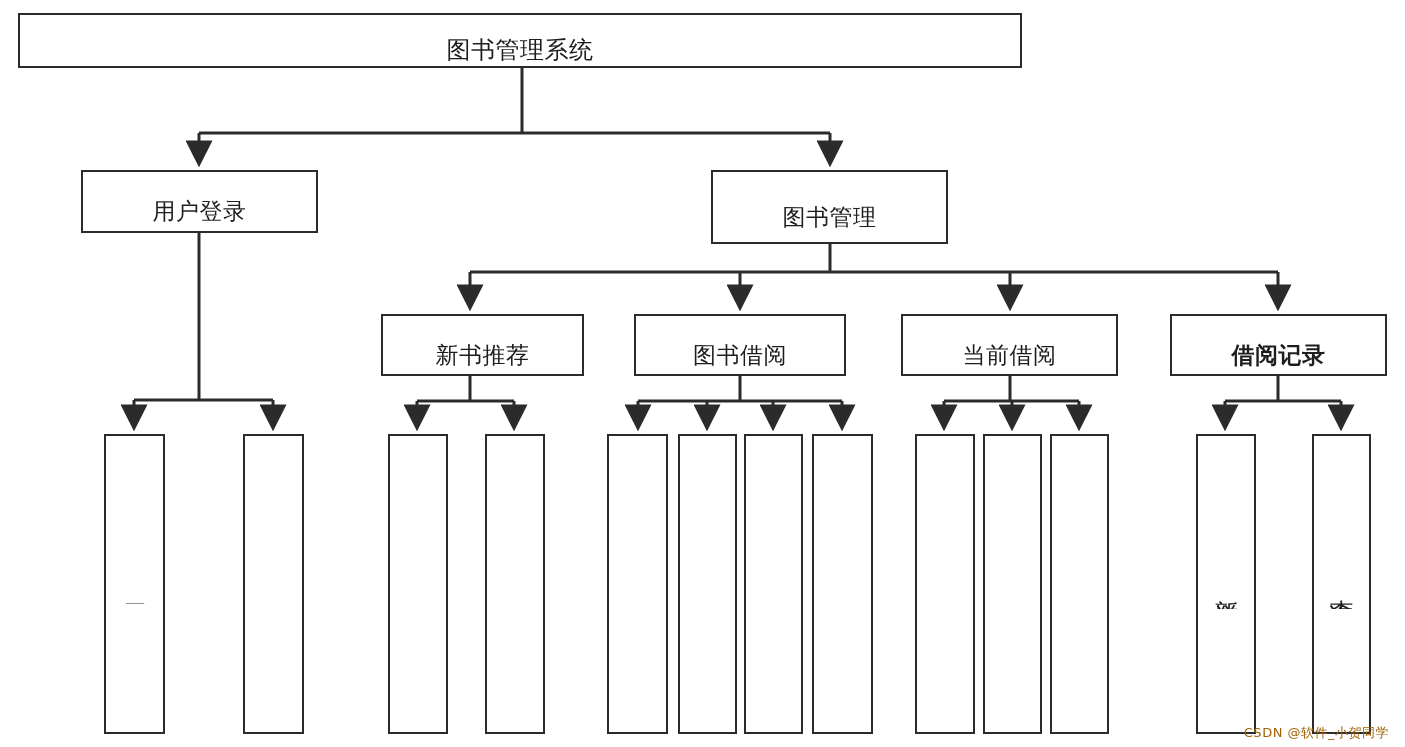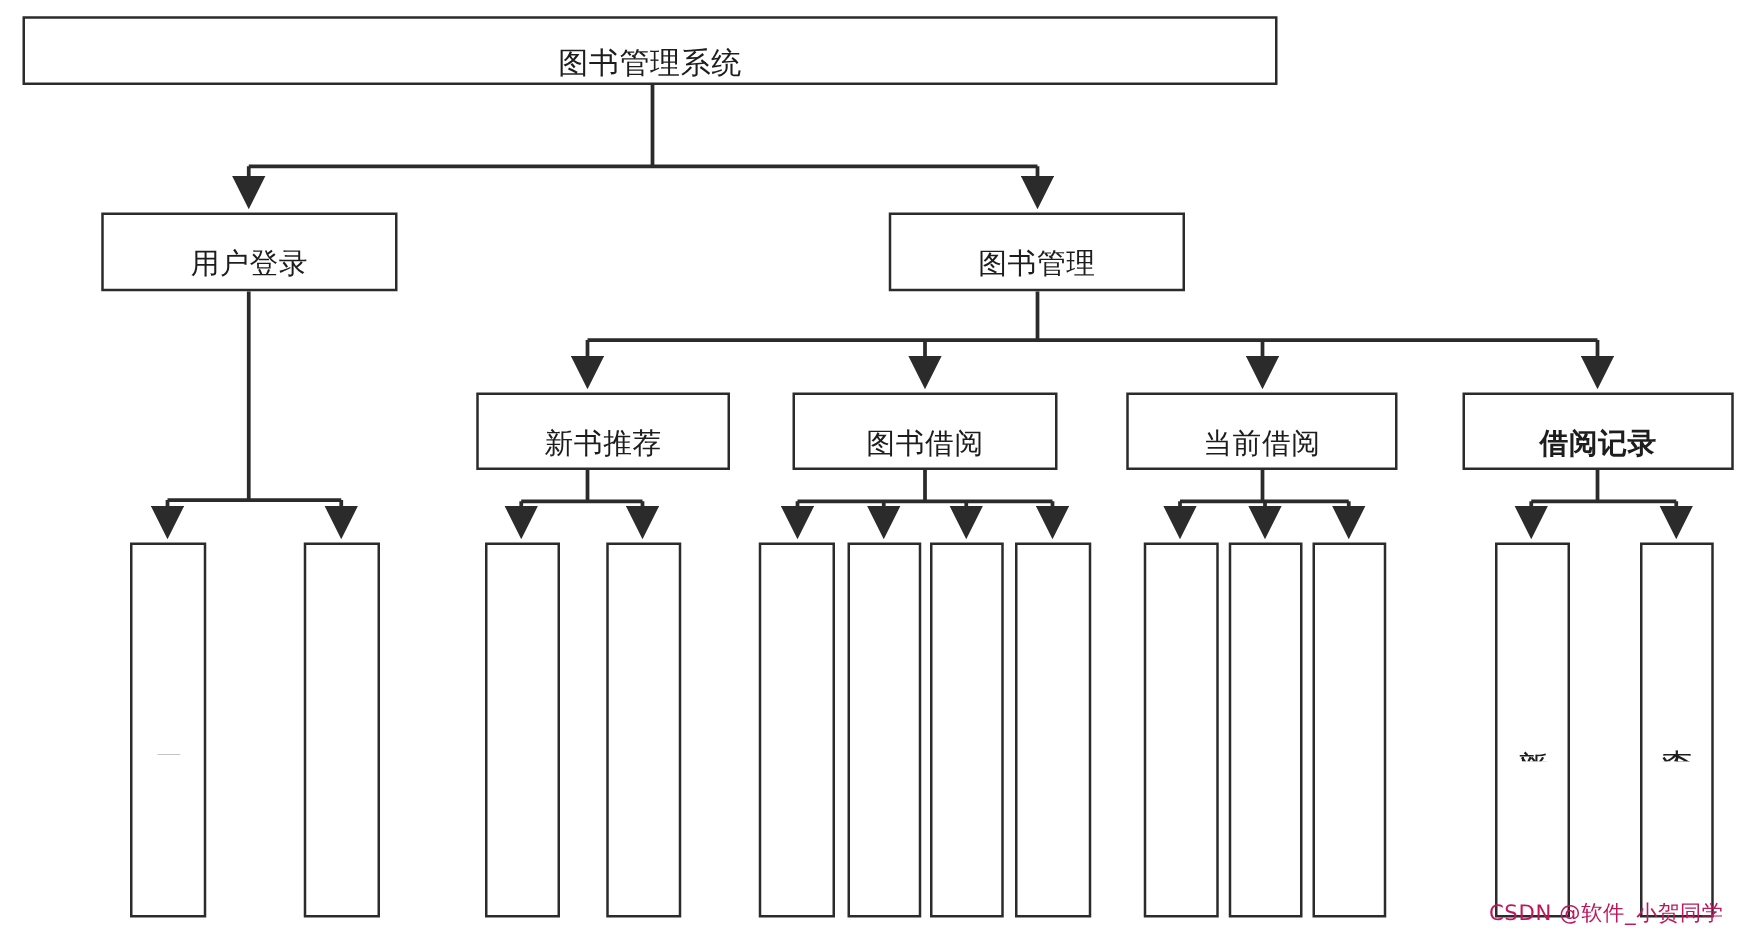--- a/index.html
+++ b/index.html
@@ -64,24 +64,24 @@
     white-space: nowrap;
     max-height: 286px;
     overflow: hidden;
   }
   .node.v.tight .label {
     letter-spacing: 1px;
     font-size: 25px;
   }
   .watermark {
     position: absolute;
-    right: 26px;
+    right: 16px;
     bottom: 5px;
-    font-size: 17px;
-    color: #be185d;
+    font-size: 13px;
+    color: #a16207;
     white-space: nowrap;
     letter-spacing: 0.5px;
   }
 </style>
 </head>
 <body>
 
 <div id="canvas">
 
   <svg id="edges" viewBox="0 0 1405 747" xmlns="http://www.w3.org/2000/svg">
@@ -134,21 +134,21 @@
     </g>
   </svg>
 
   <div class="node h root" style="left:18px; top:13px; width:1004px; height:55px;">
     <span class="label">图书管理系统</span>
   </div>
 
   <div class="node h" style="left:81px; top:170px; width:237px; height:63px;">
     <span class="label">用户登录</span>
   </div>
-  <div class="node h" style="left:711px; top:170px; width:237px; height:63px;">
+  <div class="node h" style="left:711px; top:170px; width:237px; height:74px;">
     <span class="label">图书管理</span>
   </div>
 
   <div class="node h" style="left:381px; top:314px; width:203px; height:62px;">
     <span class="label">新书推荐</span>
   </div>
   <div class="node h" style="left:901px; top:314px; width:217px; height:62px;">
     <span class="label">当前借阅</span>
   </div>
   <div class="node h" style="left:634px; top:314px; width:212px; height:62px;">

